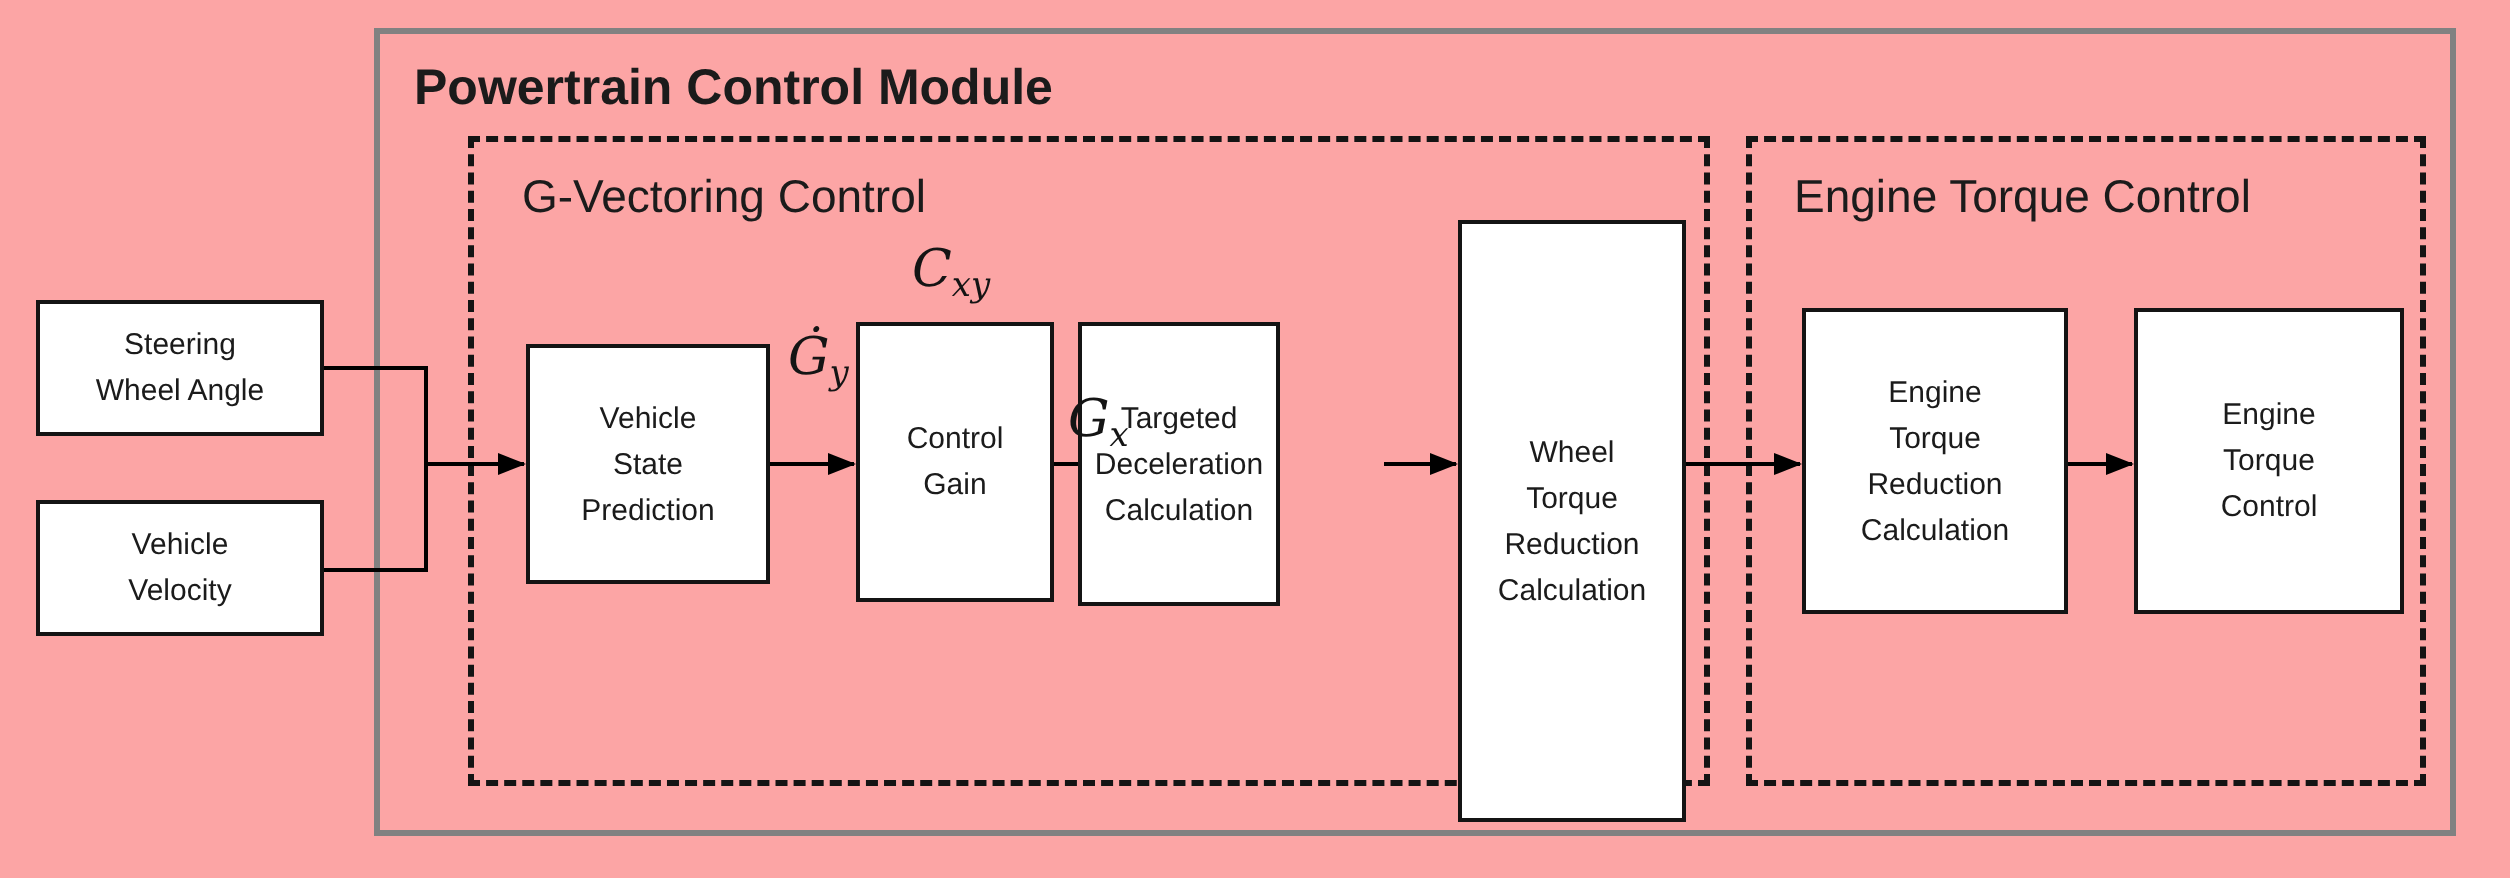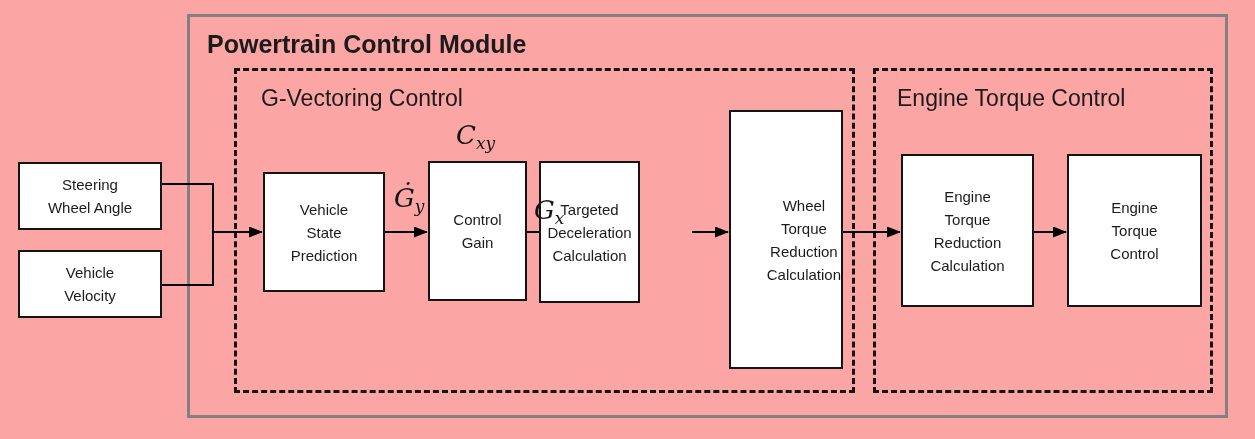--- a/index.html
+++ b/index.html
@@ -38,40 +38,40 @@
   .title-etc { left: 897px; top: 86px; }
 
   
   .block {
     border: 2px solid #141414; background: #ffffff;
     display: flex; align-items: center; justify-content: center;
     text-align: center;
     font-size: 15px; line-height: 23px;
     white-space: pre-line;
   }
-  .blk-steering { left: 18px;   top: 150px; width: 144px; height: 68px; margin-top: 12px; }
+  .blk-steering { left: 18px;   top: 150px; width: 144px; height: 68px; }
   .blk-velocity { left: 18px;   top: 250px; width: 144px; height: 68px; }
   .blk-vsp      { left: 263px;  top: 172px; width: 122px; height: 120px; }
   .blk-cg       { left: 428px;  top: 161px; width: 99px;  height: 140px; }
   .blk-tdc      { left: 539px;  top: 161px; width: 101px; height: 142px; }
-  .blk-wtrc     { left: 729px;  top: 110px; width: 114px; height: 259px; justify-content: flex-end; }
+  .blk-wtrc     { left: 729px;  top: 110px; width: 114px; height: 301px; }
   .blk-etrc     { left: 901px;  top: 154px; width: 133px; height: 153px; }
   .blk-etcb     { left: 1067px; top: 154px; width: 135px; height: 153px; }
 
   
   .signal {
     font-family: "DejaVu Serif", serif; font-style: italic;
     font-size: 26px; line-height: 28px; color: #141414;
     white-space: nowrap;
   }
   .signal sub {
     font-size: 17px; line-height: 0; vertical-align: -5px;
     font-family: "DejaVu Serif", serif; font-style: italic;
   }
-  .sig-gdoty { left: 394px; top: 184px; }
+  .sig-gdoty { left: 394px; top: 165px; }
   .sig-cxy   { left: 456px; top: 121px; }
   .sig-gx    { left: 534px; top: 196px; }
 
   
   .wires { left: 0; top: 0; width: 1255px; height: 439px; pointer-events: none; }
 </style>
 </head>
 <body>
 
 <div id="canvas">

